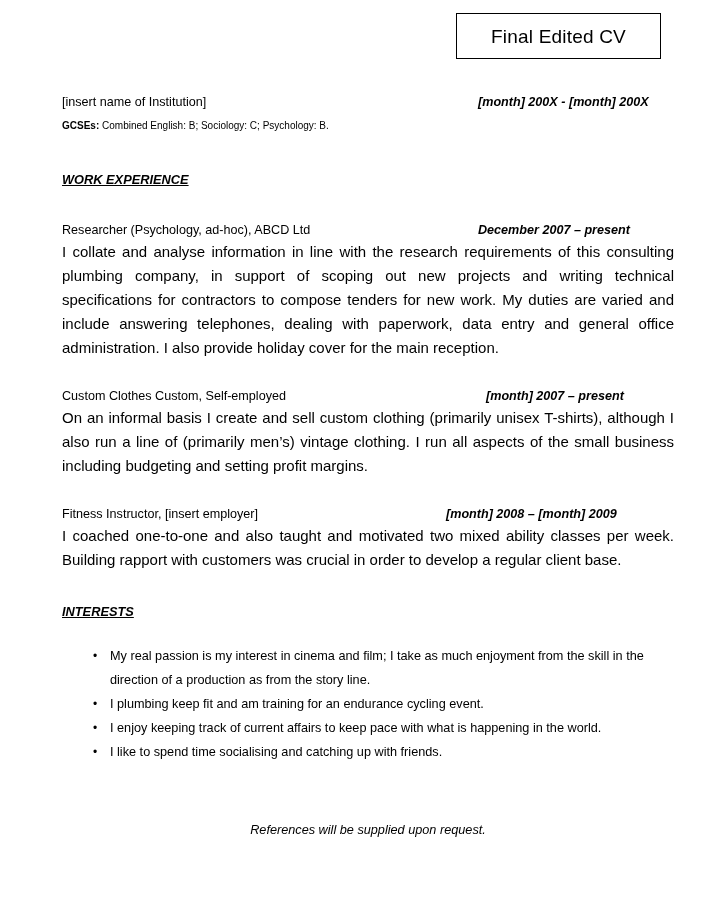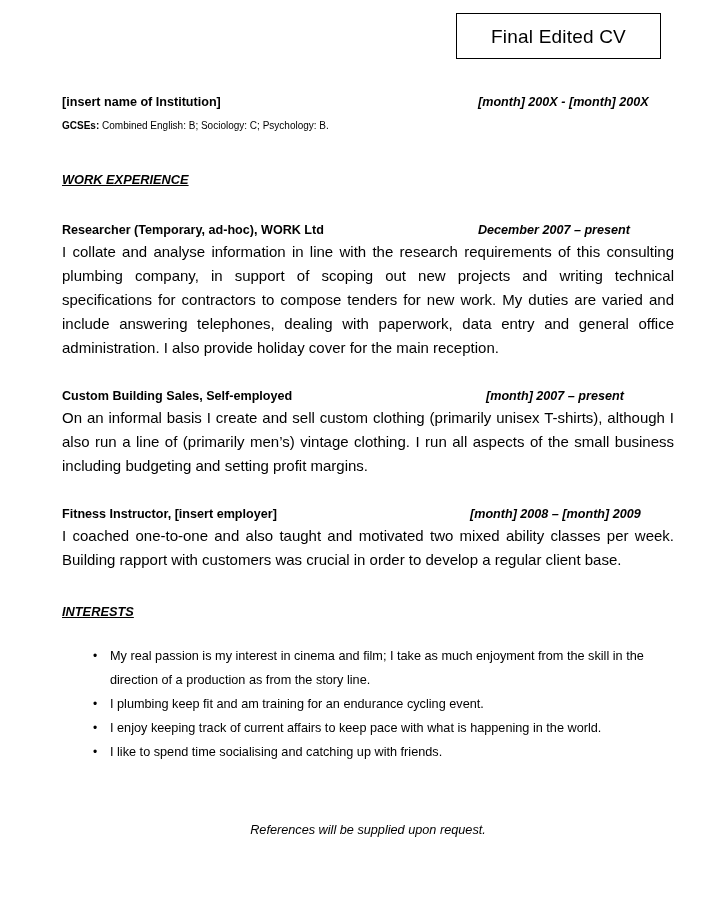--- a/index.html
+++ b/index.html
@@ -106,36 +106,36 @@
 
   .job-head {
     position: relative;
     height: 20px;
   }
   .job-title {
     position: absolute;
     left: 0;
     top: 0;
     font-size: 12.6px;
-    font-weight: bold;
+    font-weight: normal;
     line-height: 20px;
     white-space: nowrap;
   }
   .job-date {
     position: absolute;
     top: 0;
     font-size: 12.6px;
     font-weight: bold;
     line-height: 20px;
     white-space: nowrap;
     font-style: italic;
   }
   .date-col-a { left: 416px; }
   .date-col-b { left: 424px; }
-  .date-col-c { left: 408px; }
+  .date-col-c { left: 384px; }
 </style>
 </head>
 <body>
 
 <div class="page">
 
   <div class="title-box">
     <span class="title-box-label">Final Edited CV</span>
   </div>
 
@@ -150,29 +150,29 @@
       <b>GCSEs:</b><span> Combined English: B; Sociology: C; Psychology: B.</span>
     </div>
 
     <div class="spacer-34"></div>
 
     <div class="section-heading">WORK EXPERIENCE</div>
 
     <div class="spacer-30"></div>
 
     <div class="job-head">
-      <span class="job-title">Researcher (Temporary, ad-hoc), WORK Ltd</span>
+      <span class="job-title">Researcher (Psychology, ad-hoc), ABCD Ltd</span>
       <span class="job-date date-col-a">December 2007 – present</span>
     </div>
     <p class="para">I collate and analyse information in line with the research requirements of this consulting plumbing company, in support of scoping out new projects and writing technical specifications for contractors to compose tenders for new work. My duties are varied and include answering telephones, dealing with paperwork, data entry and general office administration. I also provide holiday cover for the main reception.</p>
 
     <div class="spacer-26"></div>
 
     <div class="job-head">
-      <span class="job-title">Custom Building Sales, Self-employed</span>
+      <span class="job-title">Custom Clothes Custom, Self-employed</span>
       <span class="job-date date-col-b">[month] 2007 – present</span>
     </div>
     <p class="para">On an informal basis I create and sell custom clothing (primarily unisex T-shirts), although I also run a line of (primarily men’s) vintage clothing. I run all aspects of the small business including budgeting and setting profit margins.</p>
 
     <div class="spacer-26"></div>
 
     <div class="job-head">
       <span class="job-title">Fitness Instructor, [insert employer]</span>
       <span class="job-date date-col-c">[month] 2008 – [month] 2009</span>
     </div>

